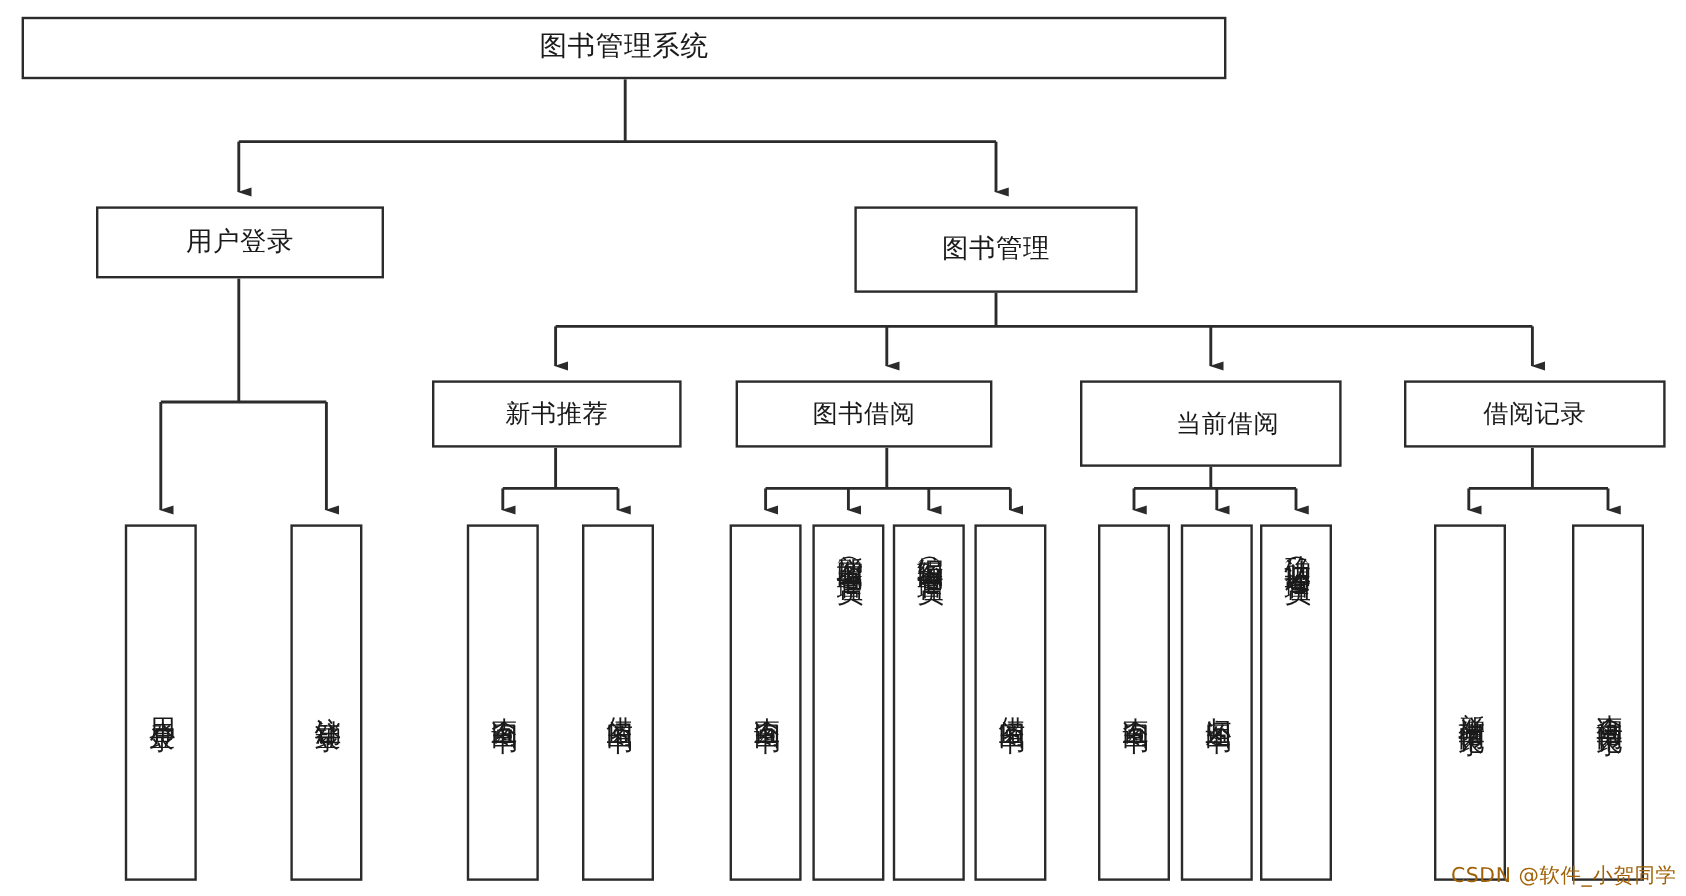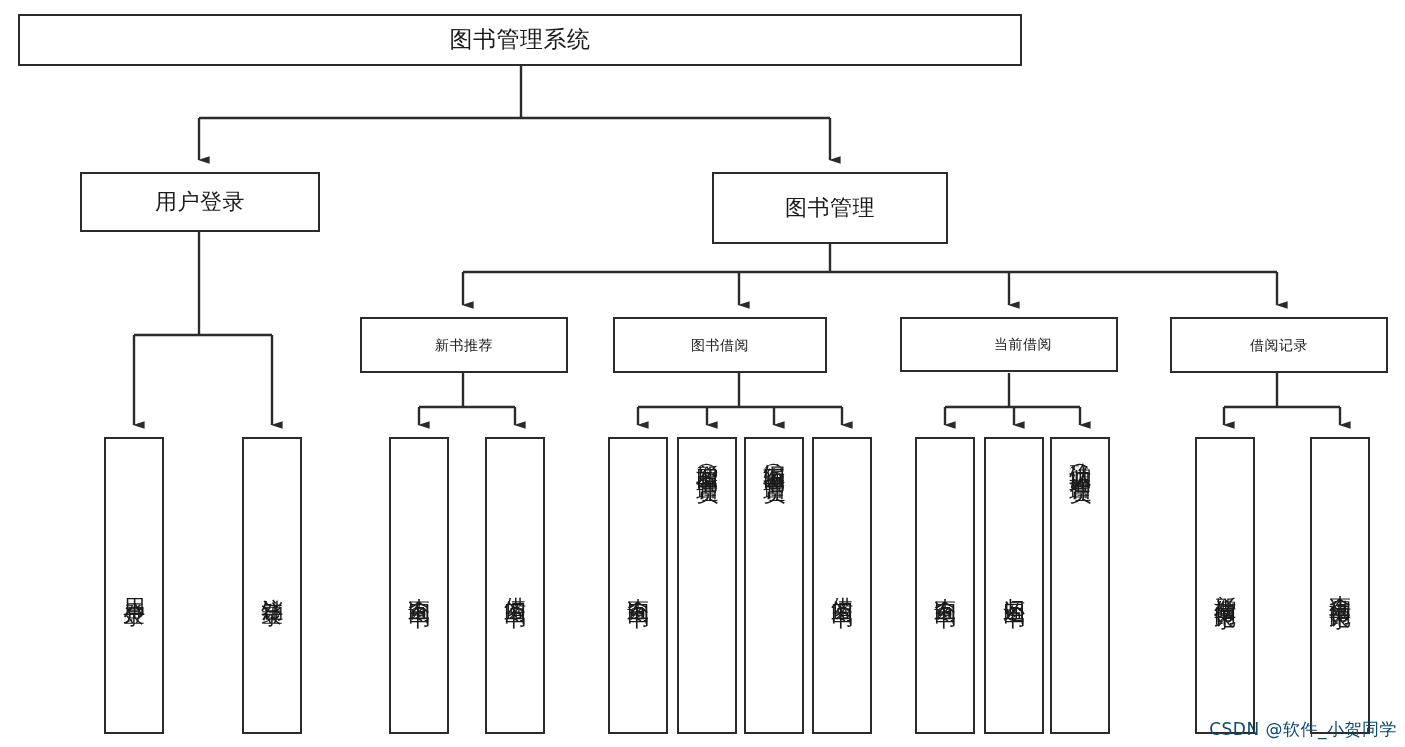--- a/index.html
+++ b/index.html
@@ -43,21 +43,21 @@
     line-height: 1.18;
     letter-spacing: 0.5px;
   }
   .node-root .label {
     font-size: 23px;
   }
   .node-l1 .label {
     font-size: 22px;
   }
   .node-l2 .label {
-    font-size: 14px;
+    font-size: 21px;
   }
   .node-leaf {
     align-items: flex-start;
     justify-content: center;
     padding-top: 6px;
   }
   .node-leaf .label {
     writing-mode: vertical-rl;
     text-orientation: upright;
     font-size: 22px;
@@ -67,21 +67,21 @@
   }
   .node-leaf.center-text {
     align-items: center;
     padding-top: 0;
   }
   .watermark {
     position: absolute;
     right: 8px;
     bottom: 6px;
     font-size: 17px;
-    color: #0c4a6e;
+    color: #a16207;
     letter-spacing: 0.5px;
     white-space: nowrap;
   }
 </style>
 </head>
 <body>
 
 <div id="diagram-root">
 
   <svg class="wires" viewBox="0 0 1405 747">
@@ -145,21 +145,21 @@
   <div class="node node-l1" style="left:712px; top:172px; width:236px; height:72px;">
     <span class="label">图书管理</span>
   </div>
 
   <div class="node node-l2" style="left:360px; top:317px; width:208px; height:56px;">
     <span class="label">新书推荐</span>
   </div>
   <div class="node node-l2" style="left:613px; top:317px; width:214px; height:56px;">
     <span class="label">图书借阅</span>
   </div>
-  <div class="node node-l2" style="left:900px; top:317px; width:218px; height:55px;padding-left:28px;">
+  <div class="node node-l2" style="left:900px; top:317px; width:218px; height:72px;padding-left:28px;">
     <span class="label">当前借阅</span>
   </div>
   <div class="node node-l2" style="left:1170px; top:317px; width:218px; height:56px;">
     <span class="label">借阅记录</span>
   </div>
 
   <div class="node node-leaf center-text" style="left:104px; top:437px; width:60px; height:297px;">
     <span class="label">用户登录</span>
   </div>
   <div class="node node-leaf center-text" style="left:242px; top:437px; width:60px; height:297px;">

